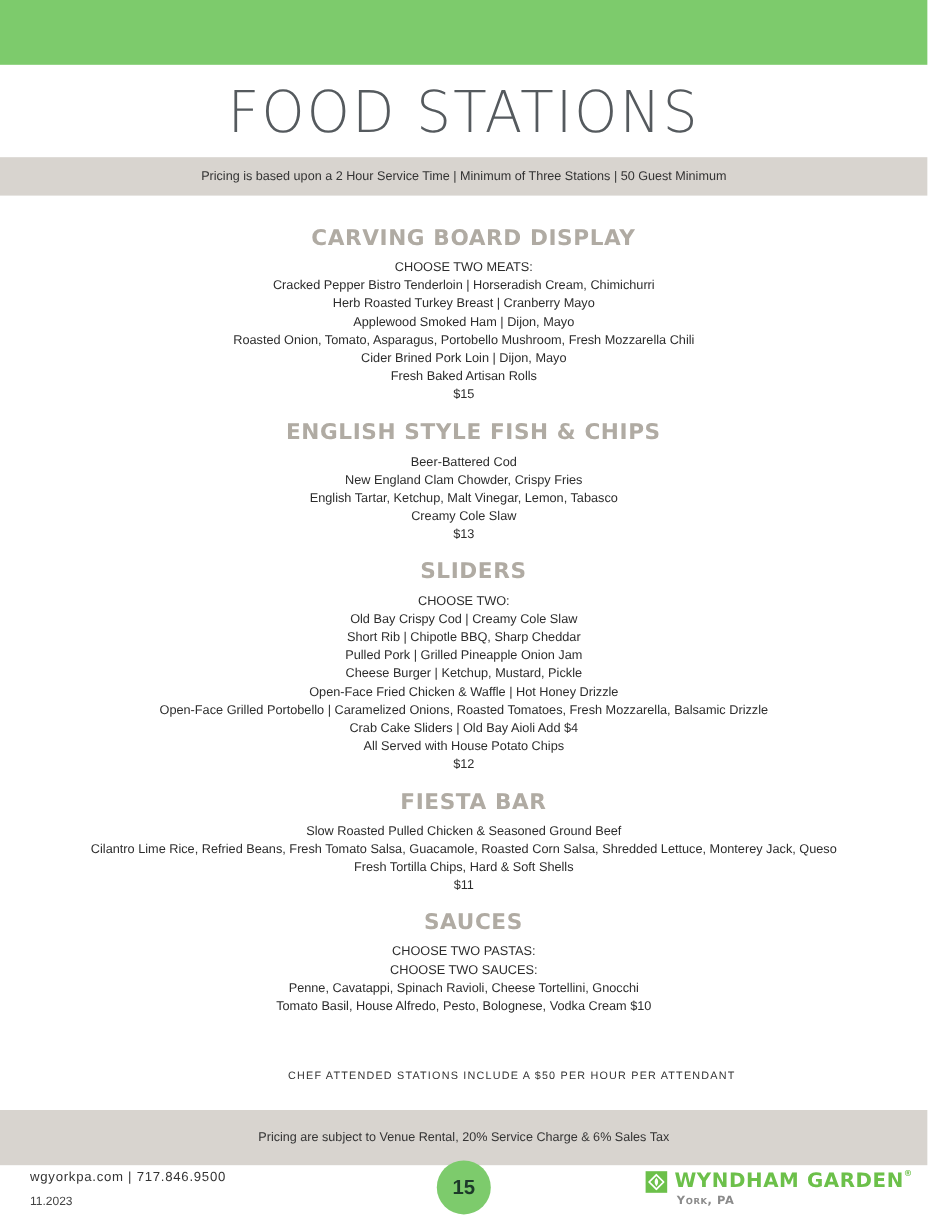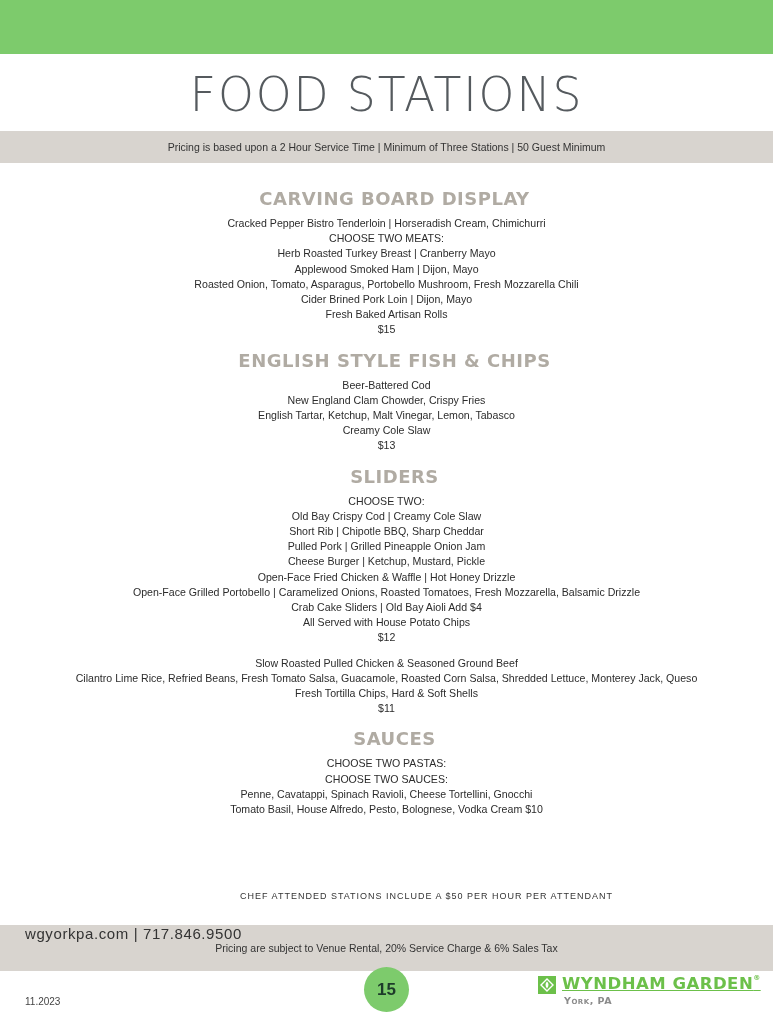--- a/index.html
+++ b/index.html
@@ -38,38 +38,38 @@
     font-size: 9px; letter-spacing: 1px; color: #333; margin-left: 40px;
   }
 
   .tax-bar {
     position: absolute; left: 0; top: 925px; width: 773px; height: 46px;
     background: #d8d4cf; display: flex; align-items: center; justify-content: center;
   }
   .tax-bar span { font-size: 10.5px; color: #333; }
 
   .contact {
-    position: absolute; left: 25px; top: 925px; font-size: 15px; color: #333; letter-spacing: 0.6px;
+    position: absolute; left: 25px; top: 975px; font-size: 11px; color: #333; letter-spacing: 0.6px;
   }
   .date { position: absolute; left: 25px; top: 996px; font-size: 10px; color: #444; }
 
   .page-number {
     position: absolute; left: 364px; top: 967px; width: 45px; height: 45px;
     border-radius: 50%; background: #7dcb6c; display: flex; align-items: center; justify-content: center;
   }
   .page-number span { font-weight: bold; font-size: 17px; color: #1d3a2a; }
 
   .logo { position: absolute; left: 538px; top: 976px; }
   .logo-mark {
     position: absolute; left: 0; top: 0; width: 18px; height: 18px; background: #6cc04a;
     display: flex; align-items: center; justify-content: center;
   }
   .logo-name {
     position: absolute; left: 24px; top: -2px; white-space: nowrap;
-    font-family: "DejaVu Sans", sans-serif; font-weight: bold; font-size: 16.5px; color: #6cc04a; letter-spacing: 0.5px; text-decoration: underline;
+    font-family: "DejaVu Sans", sans-serif; font-weight: bold; font-size: 16.5px; color: #6cc04a; letter-spacing: 0.5px;
   }
   .logo-name sup { font-size: 7px; vertical-align: top; }
   .logo-loc {
     position: absolute; left: 26px; top: 19px; white-space: nowrap;
     font-family: "DejaVu Sans", sans-serif; font-weight: bold; font-size: 9.5px; color: #8b8b8b; font-variant: small-caps; letter-spacing: 0.5px;
   }
 </style>
 </head>
 <body>
 
@@ -78,22 +78,22 @@
 <h1 class="page-title">FOOD STATIONS</h1>
 
 <div class="info-bar">
   <span>Pricing is based upon a 2 Hour Service Time | Minimum of Three Stations | 50 Guest Minimum</span>
 </div>
 
 <div class="menu">
 
   <div class="section">
     <div class="section-title">CARVING BOARD DISPLAY</div>
+    <div class="line">CHOOSE TWO MEATS:</div>
     <div class="line">Cracked Pepper Bistro Tenderloin | Horseradish Cream, Chimichurri</div>
-    <div class="line">CHOOSE TWO MEATS:</div>
     <div class="line">Herb Roasted Turkey Breast | Cranberry Mayo</div>
     <div class="line">Applewood Smoked Ham | Dijon, Mayo</div>
     <div class="line">Roasted Onion, Tomato, Asparagus, Portobello Mushroom, Fresh Mozzarella Chili</div>
     <div class="line">Cider Brined Pork Loin | Dijon, Mayo</div>
     <div class="line">Fresh Baked Artisan Rolls</div>
     <div class="line">$15</div>
   </div>
 
   <div class="section">
     <div class="section-title">ENGLISH STYLE FISH &amp; CHIPS</div>
@@ -112,20 +112,21 @@
     <div class="line">Pulled Pork | Grilled Pineapple Onion Jam</div>
     <div class="line">Cheese Burger | Ketchup, Mustard, Pickle</div>
     <div class="line">Open-Face Fried Chicken &amp; Waffle | Hot Honey Drizzle</div>
     <div class="line">Open-Face Grilled Portobello | Caramelized Onions, Roasted Tomatoes, Fresh Mozzarella, Balsamic Drizzle</div>
     <div class="line">Crab Cake Sliders | Old Bay Aioli Add $4</div>
     <div class="line">All Served with House Potato Chips</div>
     <div class="line">$12</div>
   </div>
 
   <div class="section">
+    <div class="section-title">FIESTA BAR</div>
     <div class="line">Slow Roasted Pulled Chicken &amp; Seasoned Ground Beef</div>
     <div class="line">Cilantro Lime Rice, Refried Beans, Fresh Tomato Salsa, Guacamole, Roasted Corn Salsa, Shredded Lettuce, Monterey Jack, Queso</div>
     <div class="line">Fresh Tortilla Chips, Hard &amp; Soft Shells</div>
     <div class="line">$11</div>
   </div>
 
   <div class="section">
     <div class="section-title">SAUCES</div>
     <div class="line">CHOOSE TWO PASTAS:</div>
     <div class="line">CHOOSE TWO SAUCES:</div>

